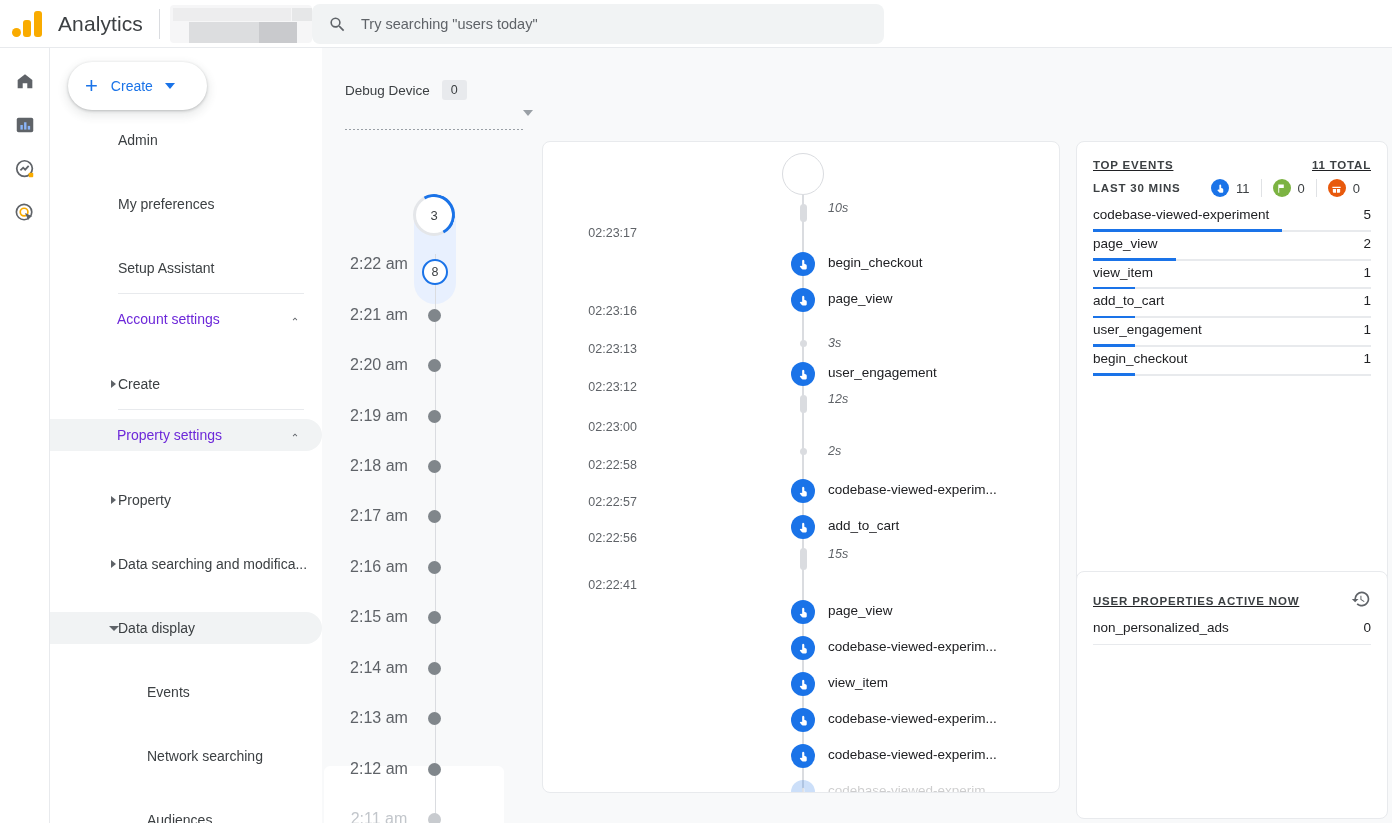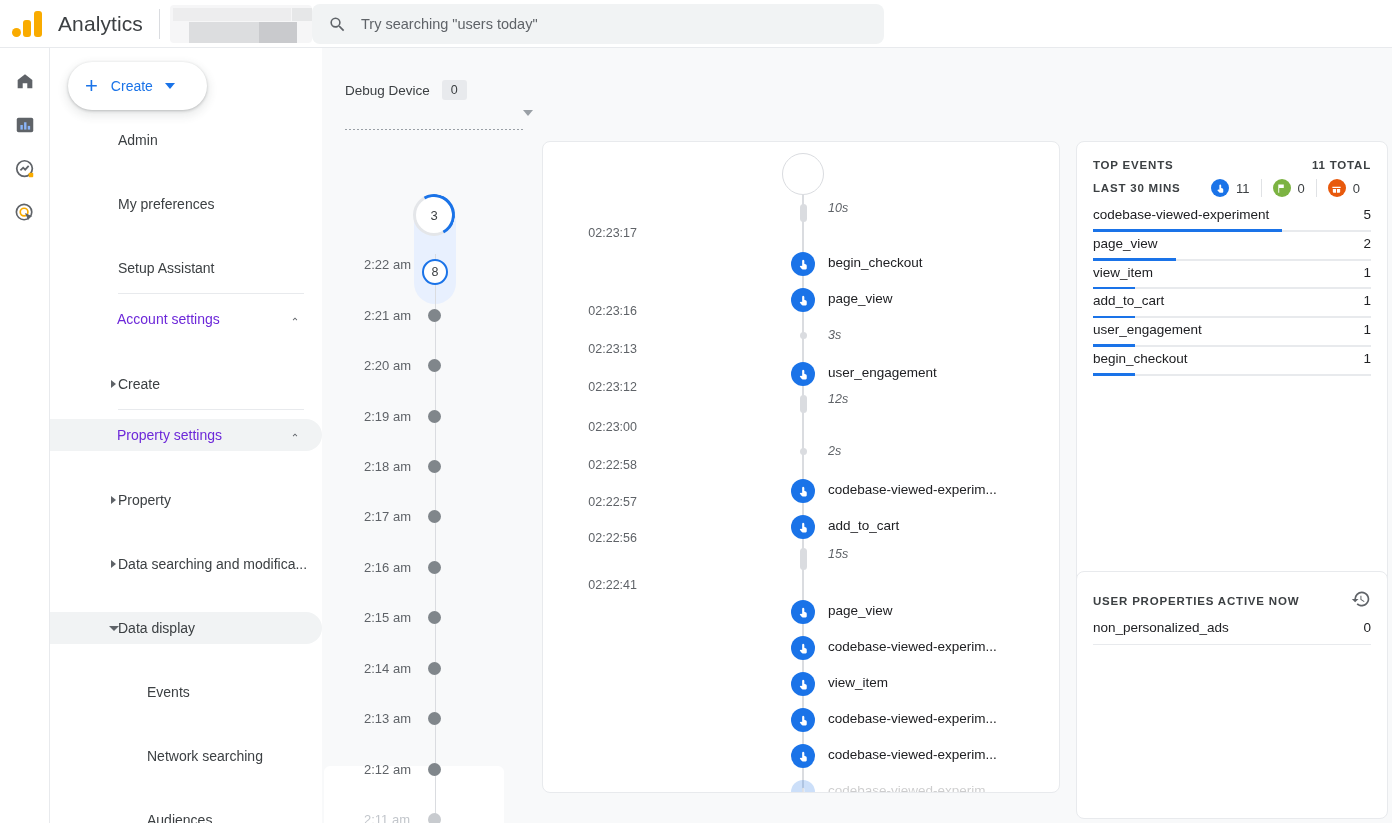--- a/index.html
+++ b/index.html
@@ -117,21 +117,21 @@
     position: absolute; left: 2px; top: 718px; width: 180px; height: 74px;
     background: #fff; border-radius: 6px 6px 0 0;
   }
   .tl { position: absolute; left: 0px; top: 128px; width: 200px; height: 672px; }
   .tl-pill {
     position: absolute; left: 92px; top: 24px; width: 42px; height: 104px;
     background: #e8f0fe; border-radius: 21px;
   }
   .tl-line { position: absolute; left: 112.5px; top: 78px; width: 1.5px; height: 600px; background: #dadce0; }
   .tl-row { position: absolute; left: 0; width: 200px; height: 14px; display: flex; align-items: center; }
-  .tl-time { position: absolute; left: 22px; font-size: 13px; color: #5f6368; width: 70px; text-align: left; margin-left: 20px; }
+  .tl-time { position: absolute; left: 22px; font-size: 16px; color: #5f6368; width: 70px; text-align: center; }
   .tl-dot {
     position: absolute; left: 106px; width: 13px; height: 13px; border-radius: 50%; background: #80868b;
   }
   .tl-dot.faded { background: #c8cbcf; }
   .tl-time.faded { color: #c2c6cb; }
   .circ-big {
     position: absolute; left: 91px; top: 18px; width: 42px; height: 42px; border-radius: 50%;
     background: #fff; border: 3px solid #e4e6e9; display: flex; align-items: center; justify-content: center;
     font-size: 13px; color: #3c4043;
   }
@@ -173,21 +173,21 @@
 
   
   .rcard {
     position: absolute; background: #fff; border: 1px solid #e8eaed; border-radius: 8px;
   }
   .rc1 { left: 754px; top: 93px; width: 312px; height: 462px; }
   .rc2 { left: 754px; top: 523px; width: 312px; height: 248px; }
   .rc-h {
     font-size: 11.5px; letter-spacing: .8px; color: #3c4043; font-weight: 700;
   }
-  .rc-hrow { display: flex; align-items: center; justify-content: space-between; padding: 17px 16px 0 16px; }
+  .rc-hrow { display: flex; align-items: center; justify-content: space-between; padding: 17px 16px 0 16px; text-decoration: underline; }
   .rc-sub { display: flex; align-items: center; justify-content: space-between; padding: 8px 16px 0 16px; }
   .chips { display: flex; align-items: center; gap: 0; }
   .chip { display: flex; align-items: center; gap: 7px; font-size: 13px; color: #3c4043; padding: 0 11px; }
   .chip + .chip { border-left: 1px solid #e0e2e5; }
   .cico { width: 18px; height: 18px; border-radius: 50%; display: flex; align-items: center; justify-content: center; }
   .ev-list { padding: 6px 16px 0 16px; }
   .ev-item { position: relative; height: 28.8px; }
   .ev-item .nm { position: absolute; left: 0; top: 4px; font-size: 13.5px; color: #202124; }
   .ev-item .ct { position: absolute; right: 0; top: 4px; font-size: 13.5px; color: #202124; }
   .ev-item .track { position: absolute; left: 0; bottom: 0; width: 100%; height: 2px; background: #e8eaed; }
@@ -427,21 +427,21 @@
           <span class="ev-ico">
             <svg width="13" height="13" viewBox="0 0 24 24">
                 <path fill="#fff" d="M11 3a2.5 2.5 0 012.5 2.5v5.3l2.3.6a3 3 0 012.2 2.9V19a2 2 0 01-2 2h-5.2a3 3 0 01-2.3-1.1l-3.4-4.2 1-1a1.6 1.6 0 011.6-.4l1.8.6V5.5A2.5 2.5 0 0111 3z"></path>
               </svg>
           </span>
           <span class="ev-name" style="top:3px">page_view</span>
         </div>
         <div class="ev-row" style="top:162px">
           <span class="ev-time">02:23:16</span>
         </div>
-        <div class="ev-row" style="top:186px">
+        <div class="ev-row" style="top:194px">
           <span class="gap-dot" style="top:4px"></span>
           <span class="ev-gap" style="top:0px">3s</span>
         </div>
         <div class="ev-row" style="top:200px">
           <span class="ev-time">02:23:13</span>
         </div>
         <div class="ev-row" style="top:220px">
           <span class="ev-ico">
             <svg width="13" height="13" viewBox="0 0 24 24">
                 <path fill="#fff" d="M11 3a2.5 2.5 0 012.5 2.5v5.3l2.3.6a3 3 0 012.2 2.9V19a2 2 0 01-2 2h-5.2a3 3 0 01-2.3-1.1l-3.4-4.2 1-1a1.6 1.6 0 011.6-.4l1.8.6V5.5A2.5 2.5 0 0111 3z"></path>

